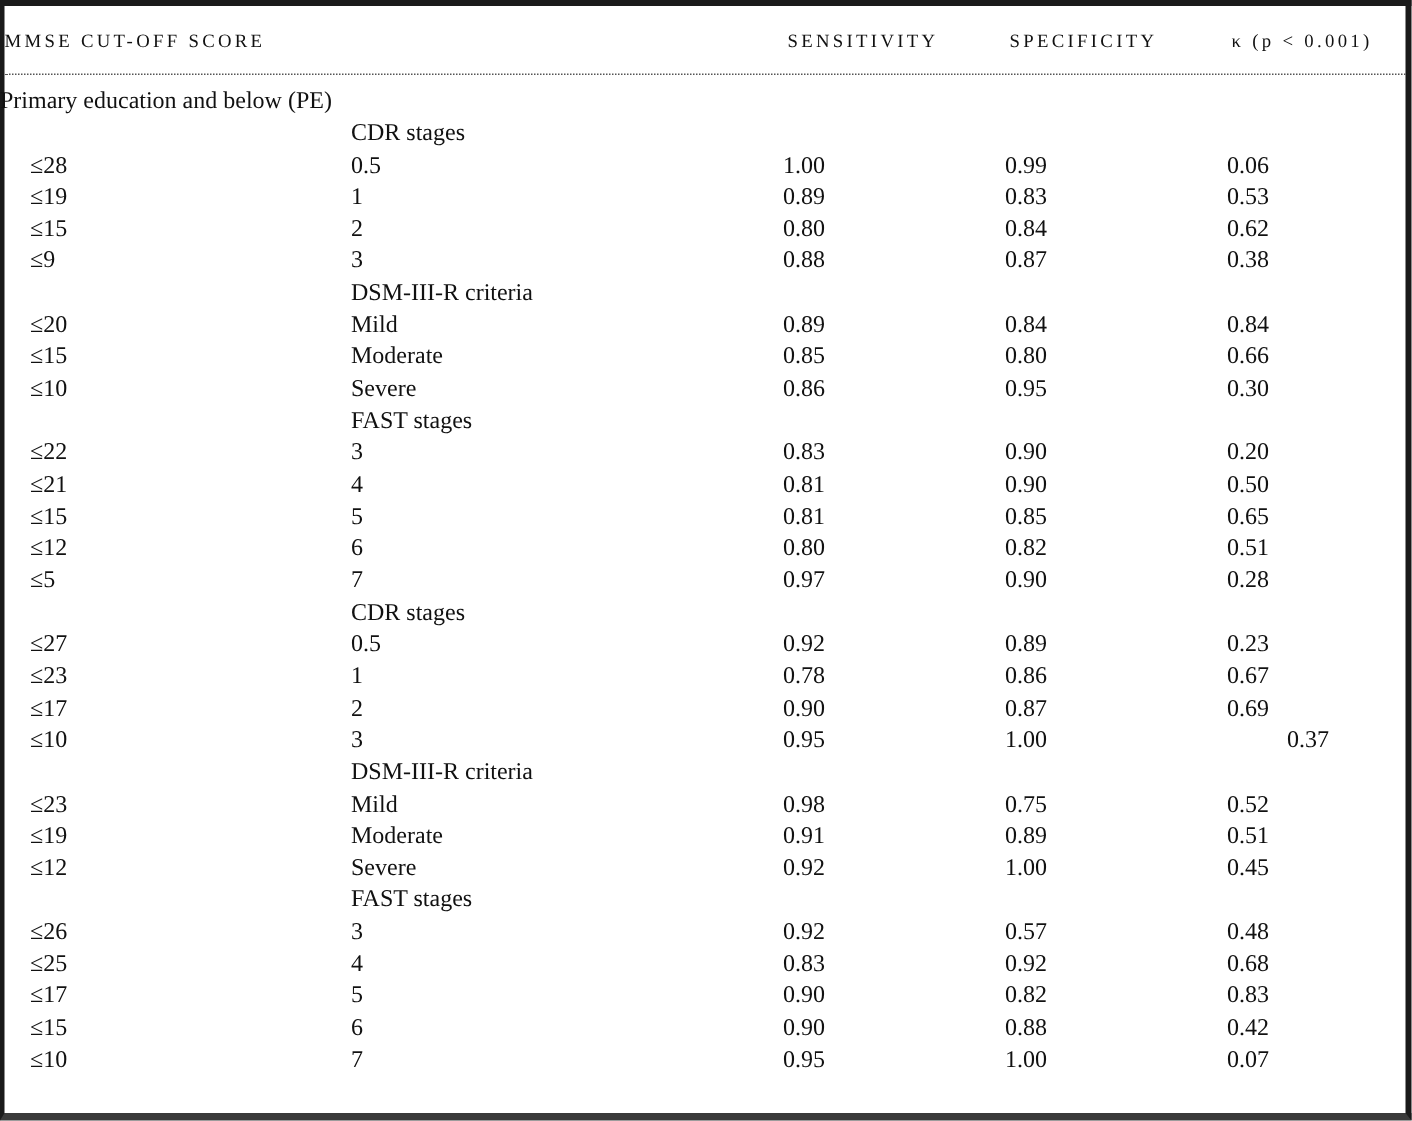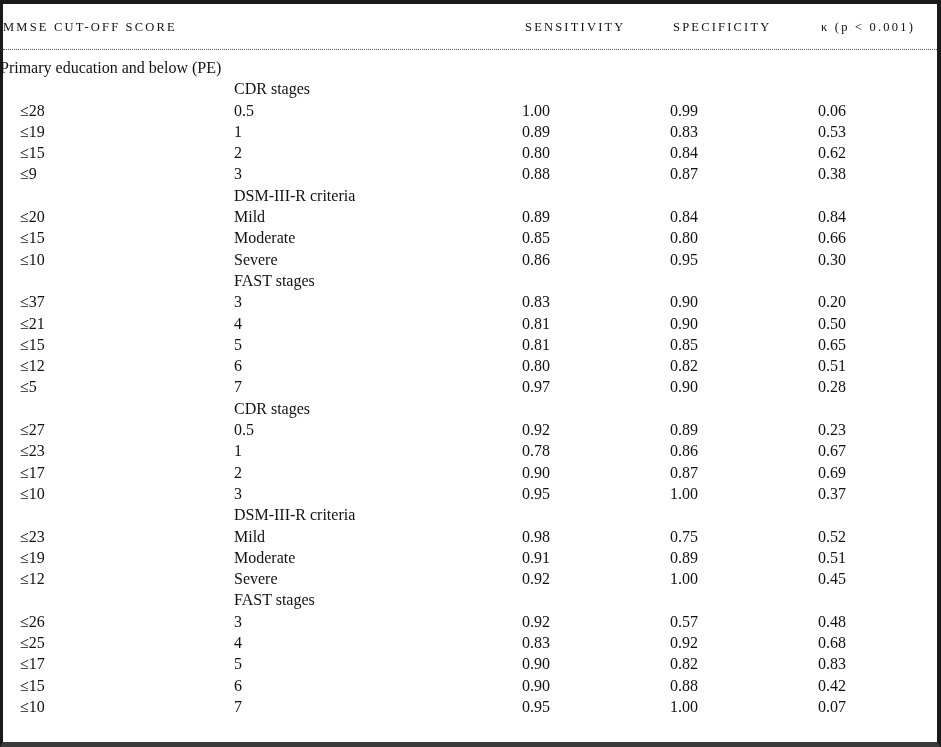--- a/index.html
+++ b/index.html
@@ -100,21 +100,21 @@
           <span style="left:17px;top:-21px">≤10</span>
           <span style="left:231px;top:-21px">Severe</span>
           <span style="left:519px;top:-21px">0.86</span>
           <span style="left:667px;top:-21px">0.95</span>
           <span style="left:815px;top:-21px">0.30</span>
         </div>
       <div class="row">
         <span class="c1" style="left:231px;top:-21px">FAST stages</span>
       </div>
       <div class="row">
-          <span style="left:17px;top:-21px">≤37</span>
+          <span style="left:17px;top:-21px">≤22</span>
           <span style="left:231px;top:-21px">3</span>
           <span style="left:519px;top:-21px">0.83</span>
           <span style="left:667px;top:-21px">0.90</span>
           <span style="left:815px;top:-21px">0.20</span>
         </div>
       <div class="row">
           <span style="left:17px;top:-21px">≤21</span>
           <span style="left:231px;top:-21px">4</span>
           <span style="left:519px;top:-21px">0.81</span>
           <span style="left:667px;top:-21px">0.90</span>
@@ -163,21 +163,21 @@
           <span style="left:231px;top:-21px">2</span>
           <span style="left:519px;top:-21px">0.90</span>
           <span style="left:667px;top:-21px">0.87</span>
           <span style="left:815px;top:-21px">0.69</span>
         </div>
       <div class="row">
           <span style="left:17px;top:-21px">≤10</span>
           <span style="left:231px;top:-21px">3</span>
           <span style="left:519px;top:-21px">0.95</span>
           <span style="left:667px;top:-21px">1.00</span>
-          <span style="left:815px;top:-21px">0.37</span>
+          <span style="left:855px;top:-21px">0.37</span>
         </div>
       <div class="row">
         <span class="c1" style="left:231px;top:-21px">DSM-III-R criteria</span>
       </div>
       <div class="row">
           <span style="left:17px;top:-21px">≤23</span>
           <span style="left:231px;top:-21px">Mild</span>
           <span style="left:519px;top:-21px">0.98</span>
           <span style="left:667px;top:-21px">0.75</span>
           <span style="left:815px;top:-21px">0.52</span>

